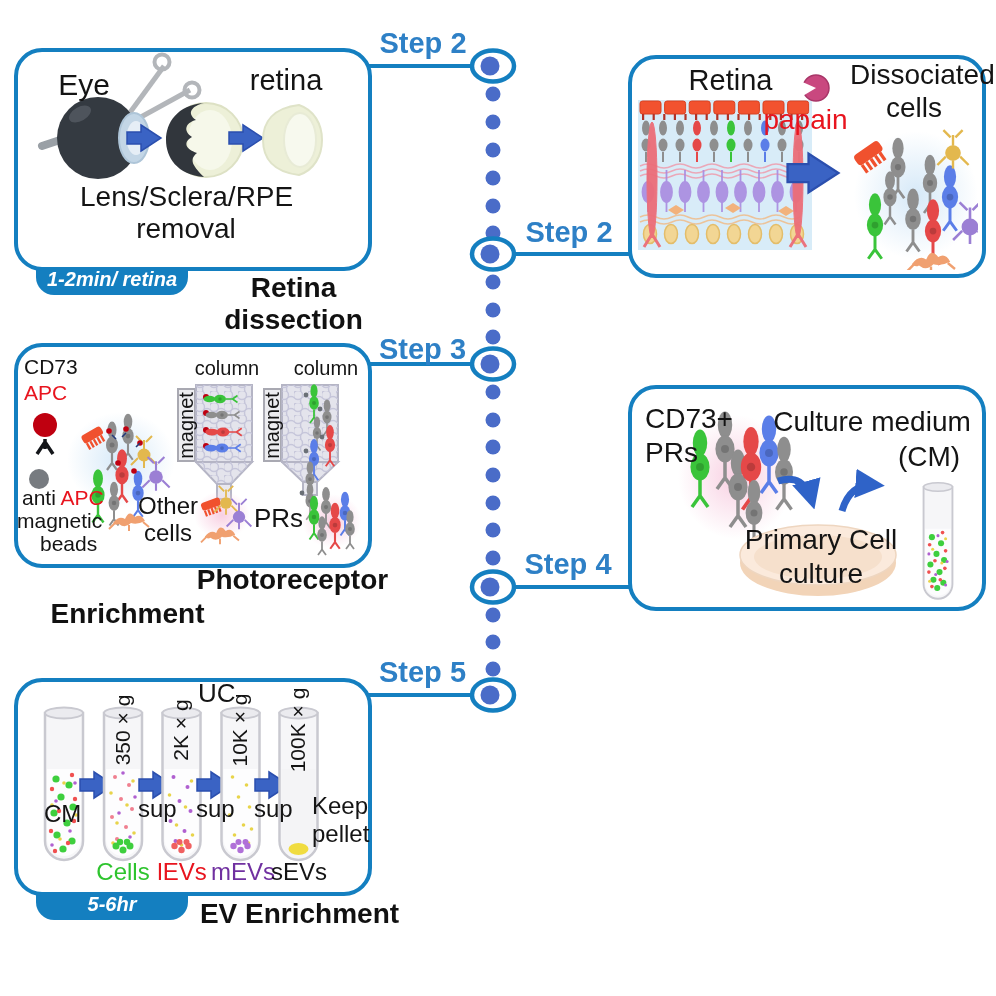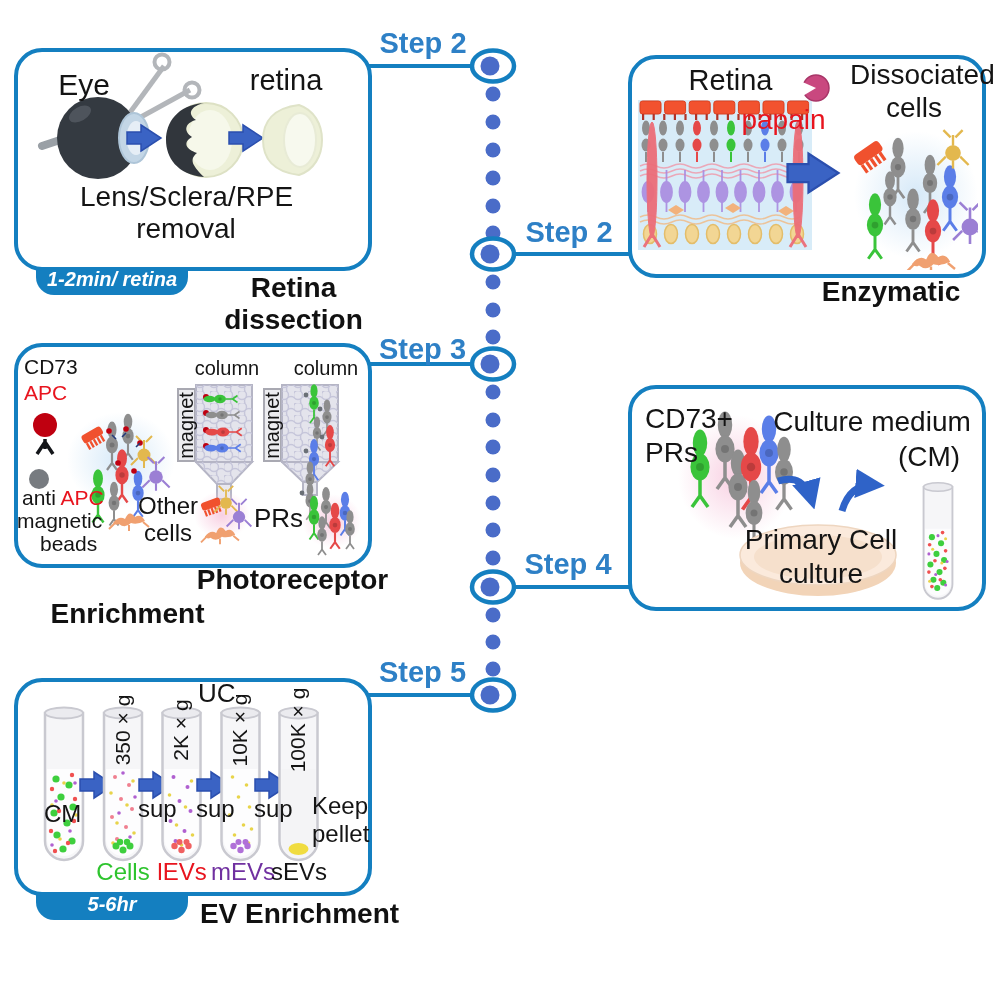--- a/index.html
+++ b/index.html
@@ -609,21 +609,21 @@
   </svg>
 
   <div class="t ctr" style="left:52px;top:68px;width:64px;font-size:30px">Eye</div>
   <div class="t ctr" style="left:240px;top:64px;width:92px;font-size:29px">retina</div>
   <div class="t ctr" style="left:80px;top:181px;width:212px;font-size:28px;line-height:32px">
     <span>Lens/Sclera/RPE</span><br>
     <span>removal</span>
   </div>
 
   <div class="t ctr" style="left:668px;top:64px;width:125px;font-size:29px">Retina</div>
-  <div class="t ctr red" style="left:736px;top:104px;width:95px;font-size:28px">papain</div>
+  <div class="t ctr red" style="left:758px;top:104px;width:95px;font-size:28px">papain</div>
   <div class="t ctr" style="left:850px;top:58px;width:128px;font-size:28px;line-height:33px">
     <span>Dissociated</span><br>
     <span>cells</span>
   </div>
 
   <div class="t" style="left:24px;top:355px;font-size:21px">CD73</div>
   <div class="t red" style="left:24px;top:381px;font-size:21px">APC</div>
   <div class="t" style="left:22px;top:486px;font-size:21px">
     <span>anti</span> <span class="red">APC</span>
   </div>
@@ -665,18 +665,17 @@
   </div>
   <div class="t ctr green" style="left:95px;top:858px;width:56px;font-size:24px">Cells</div>
   <div class="t ctr red" style="left:154px;top:858px;width:56px;font-size:24px">lEVs</div>
   <div class="t ctr purple" style="left:211px;top:858px;width:60px;font-size:24px">mEVs</div>
   <div class="t ctr" style="left:271px;top:858px;width:56px;font-size:24px">sEVs</div>
 
   <div class="title" style="left:191px;top:272px;width:205px">
     <span>Retina</span><br>
     <span>dissection</span>
   </div>
-  <div class="title" style="left:806px;top:276px;width:170px">Enzymatic</div>
   <div class="title" style="left:190px;top:564px;width:205px">Photoreceptor</div>
   <div class="title" style="left:45px;top:598px;width:165px">Enrichment</div>
   <div class="title" style="left:192px;top:898px;width:215px">EV Enrichment</div>
 
 </div>
 
 </body></html>

